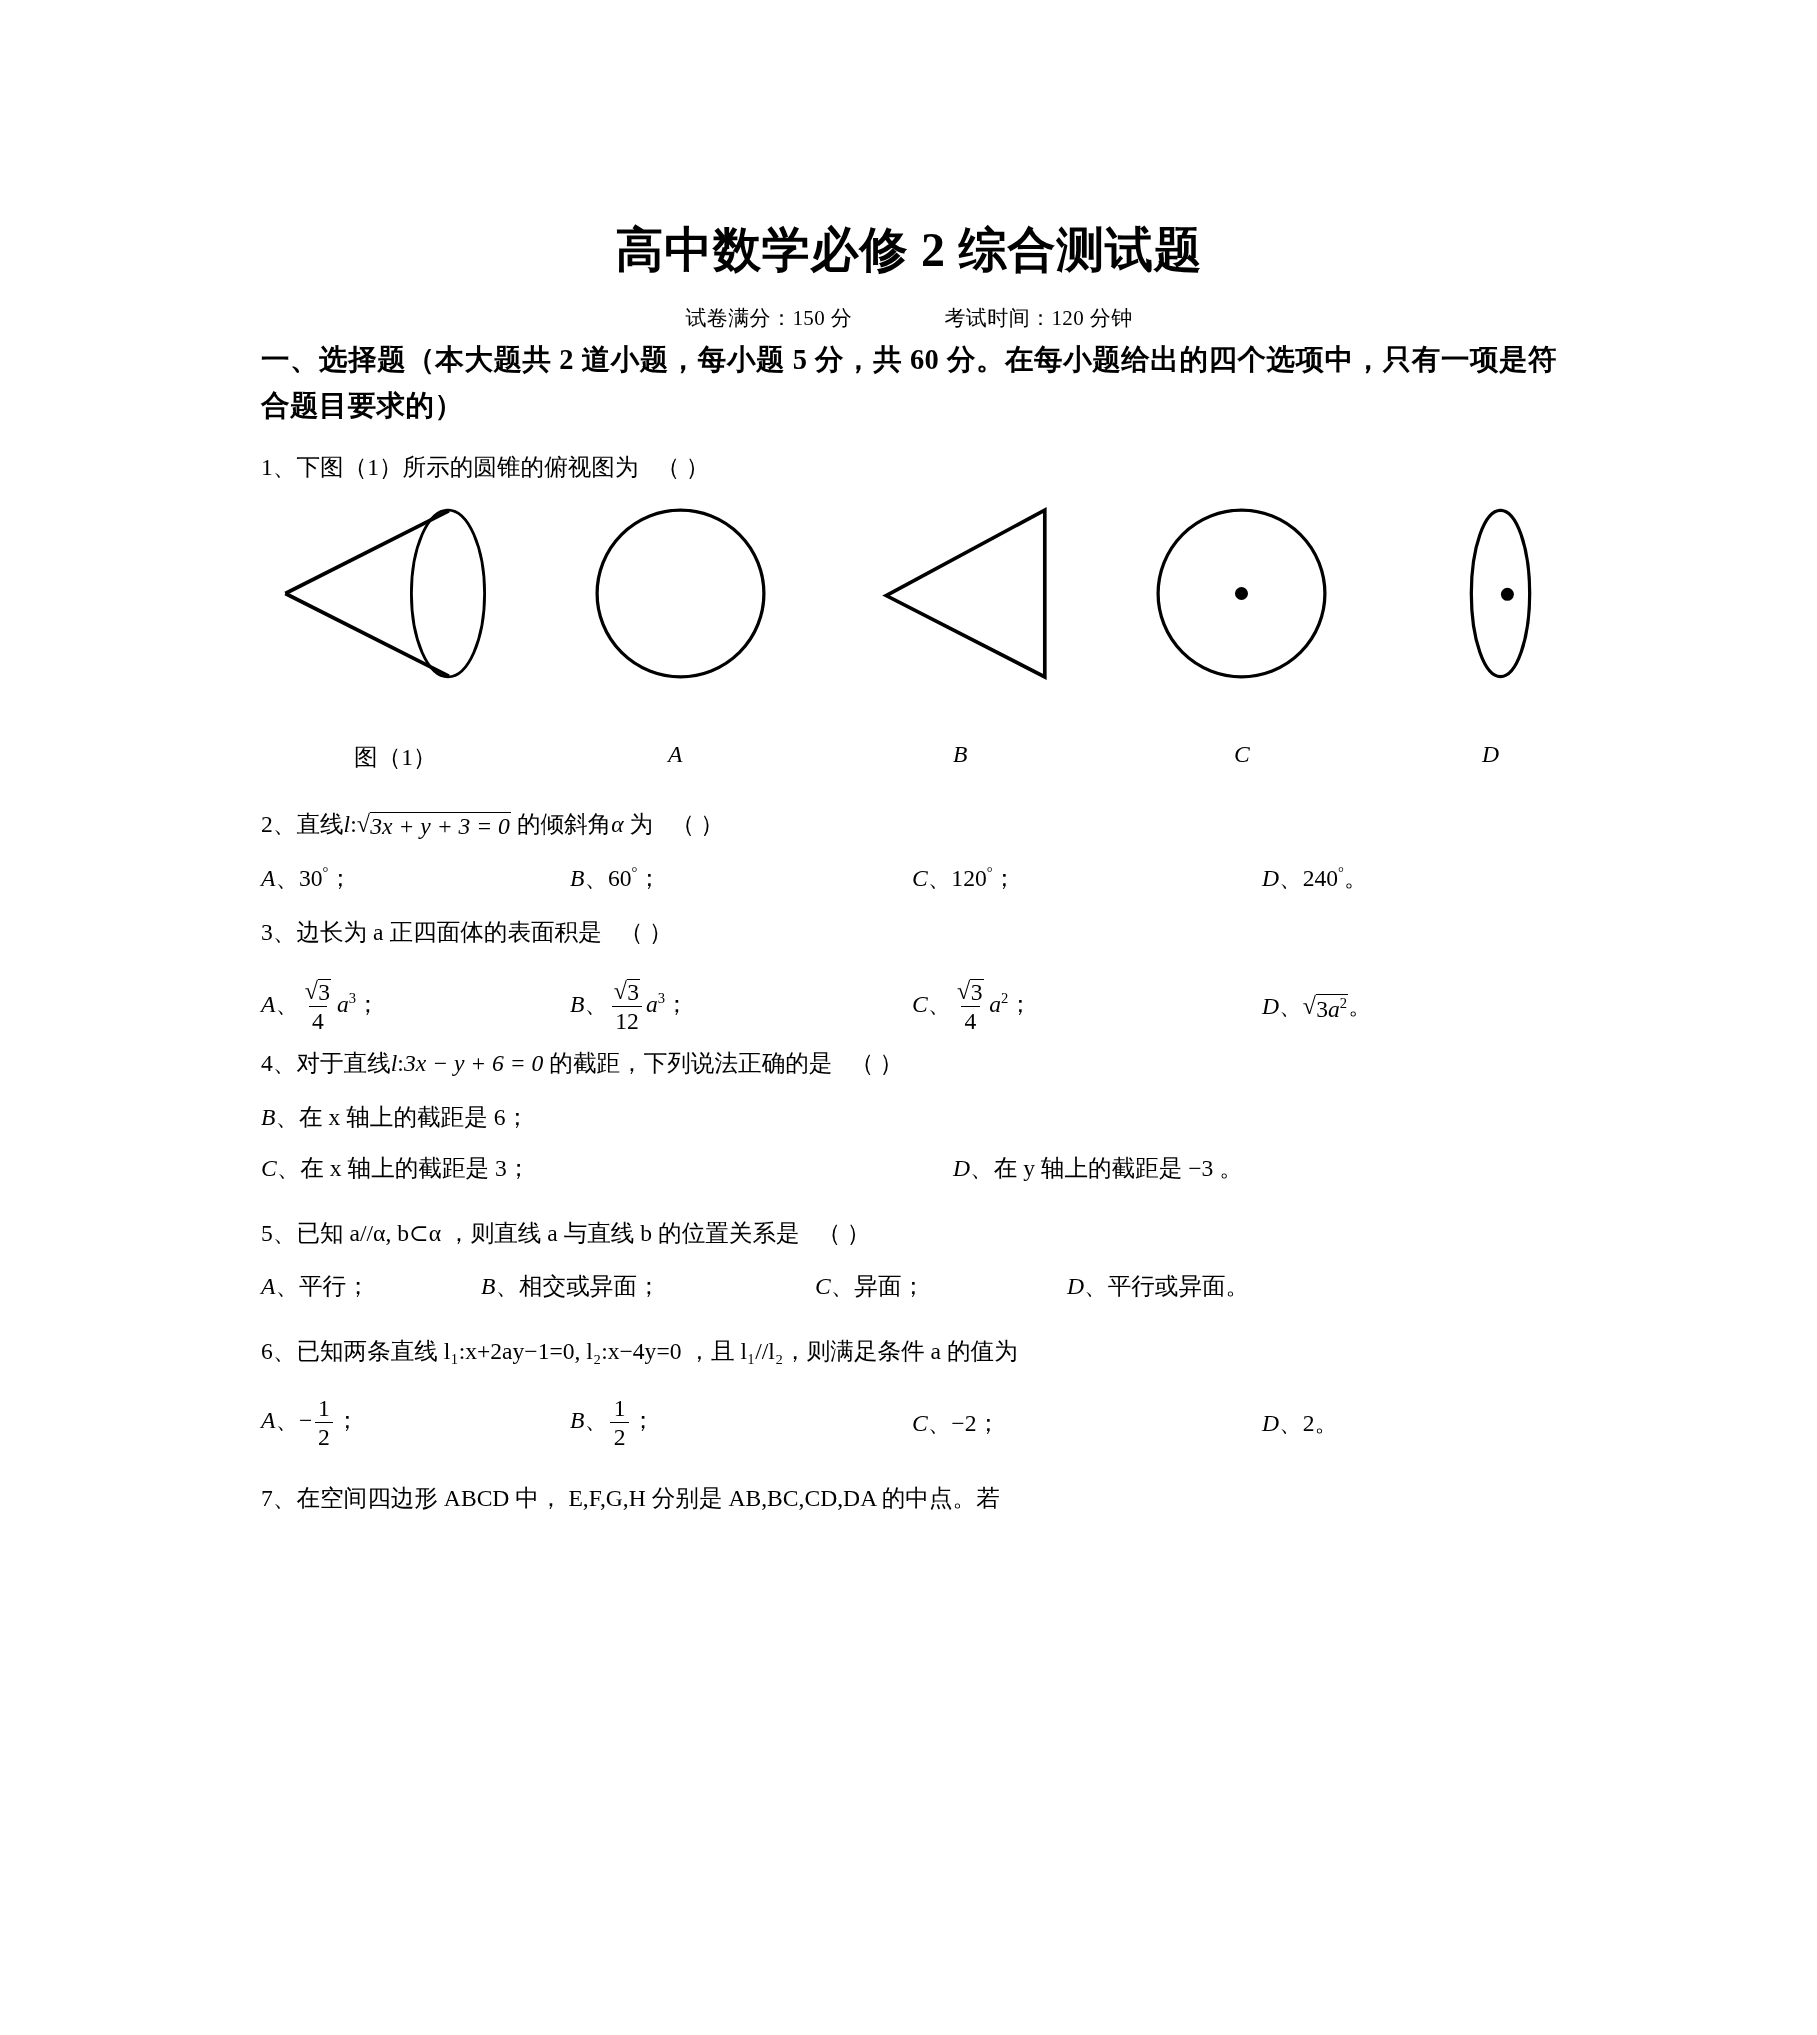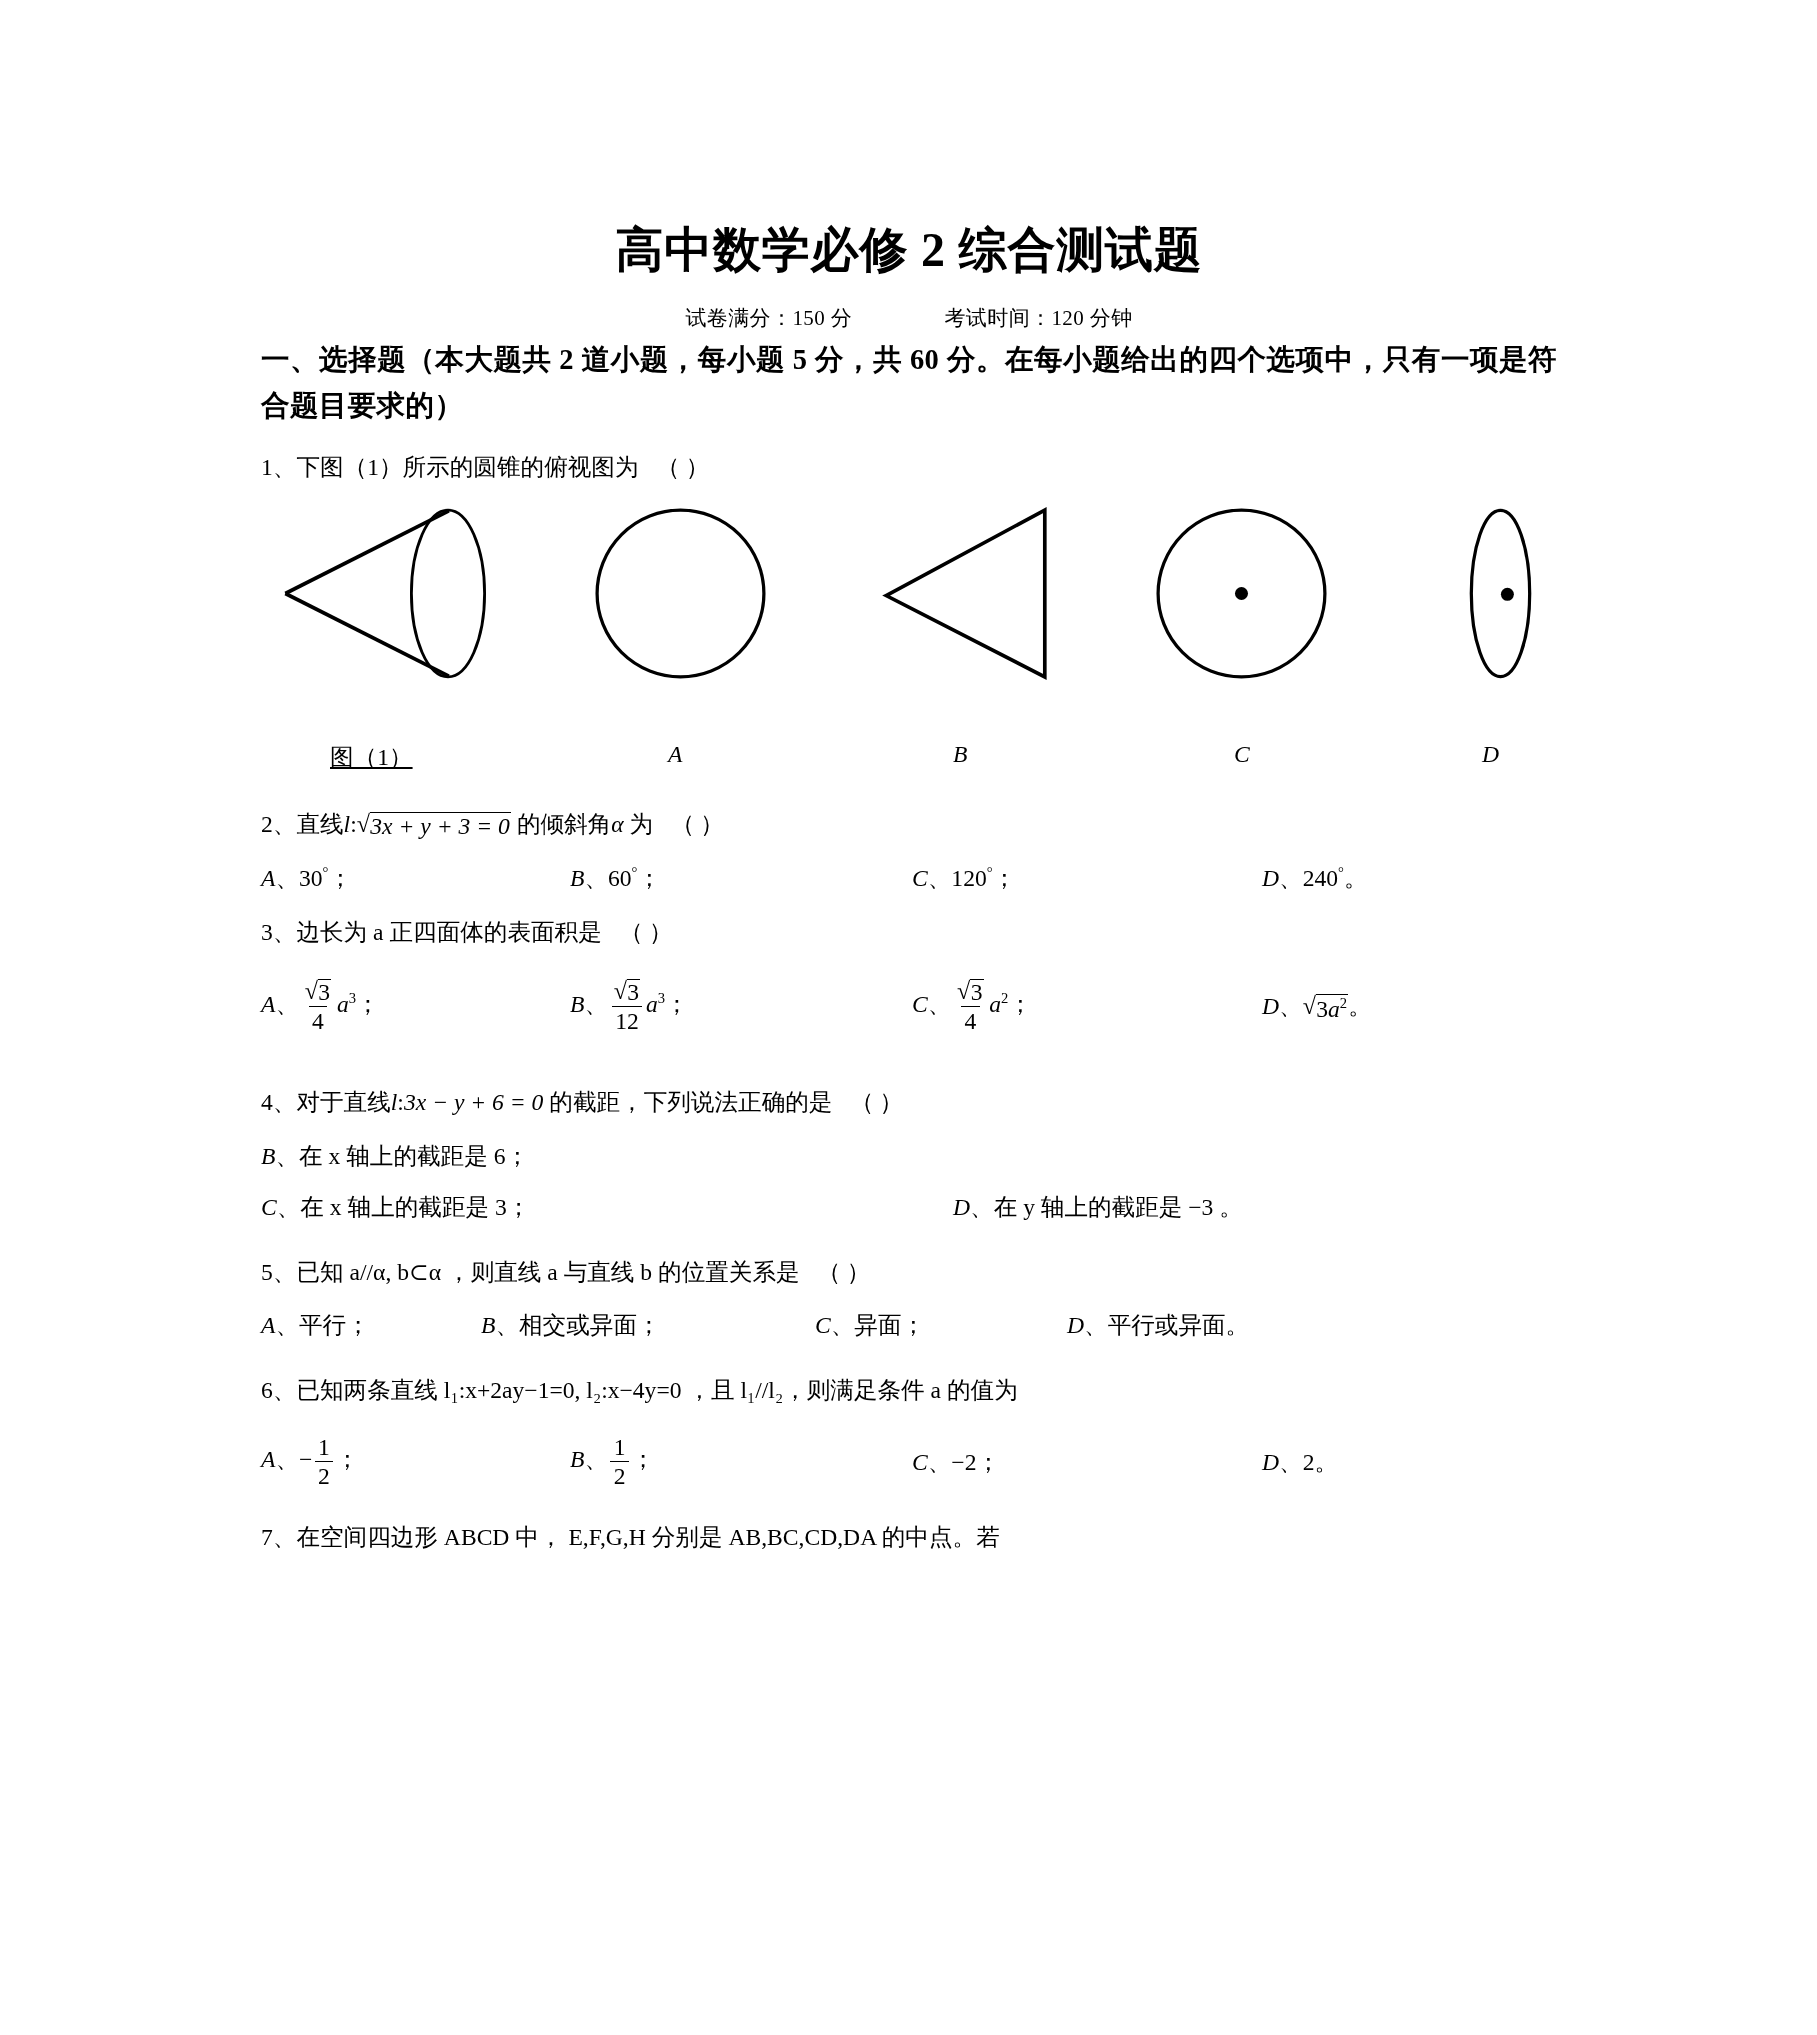--- a/index.html
+++ b/index.html
@@ -174,21 +174,21 @@
 
     <div class="fig" style="left:1201px; top:14.2px;">
       <svg width="77" height="179" viewBox="0 0 190 440">
         <ellipse cx="95" cy="220" rx="72" ry="205" fill="none" stroke="#000" stroke-width="8"></ellipse>
         <circle cx="112" cy="222" r="16" fill="#000"></circle>
       </svg>
     </div>
   </div>
 
   <div class="figure-labels">
-    <span style="left:69px;text-decoration:underline;">图（1）</span>
+    <span style="left:93px;">图（1）</span>
     <span class="lbl-italic" style="left:407px;">A</span>
     <span class="lbl-italic" style="left:692px;">B</span>
     <span class="lbl-italic" style="left:973px;">C</span>
     <span class="lbl-italic" style="left:1221px;">D</span>
   </div>
 
   <div class="q">
     <span>2、</span><span>直线</span><span class="mi">l</span><span>:</span><span class="sqrt">
         <span class="rad">√</span>
         <span class="rands mi">3x + y + 3 = 0</span>
@@ -243,21 +243,21 @@
         </span><span class="mi">a</span><span class="supn">2</span><span>；</span>
     </div>
     <div class="opt">
       <span class="mi">D</span><span>、</span><span class="sqrt">
           <span class="rad">√</span>
           <span class="rands"><span>3</span><span class="mi">a</span><span class="supn">2</span></span>
         </span><span>。</span>
     </div>
   </div>
 
-  <div class="q" style="margin-top:52px;">
+  <div class="q" style="margin-top:13px;">
     <span>4、</span><span>对于直线</span><span class="mi">l</span><span>:</span><span class="mi">3x − y + 6 = 0</span>&nbsp;<span>的截距，下列说法正确的是</span>&nbsp;&nbsp;&nbsp;<span>（    ）</span>
   </div>
 
   <div class="opts tabbed">
     <div class="opt">
       <span class="mi">B</span><span>、</span><span>在 x 轴上的截距是 6；</span>
     </div>
   </div>
 
   <div class="opts tabbed">

